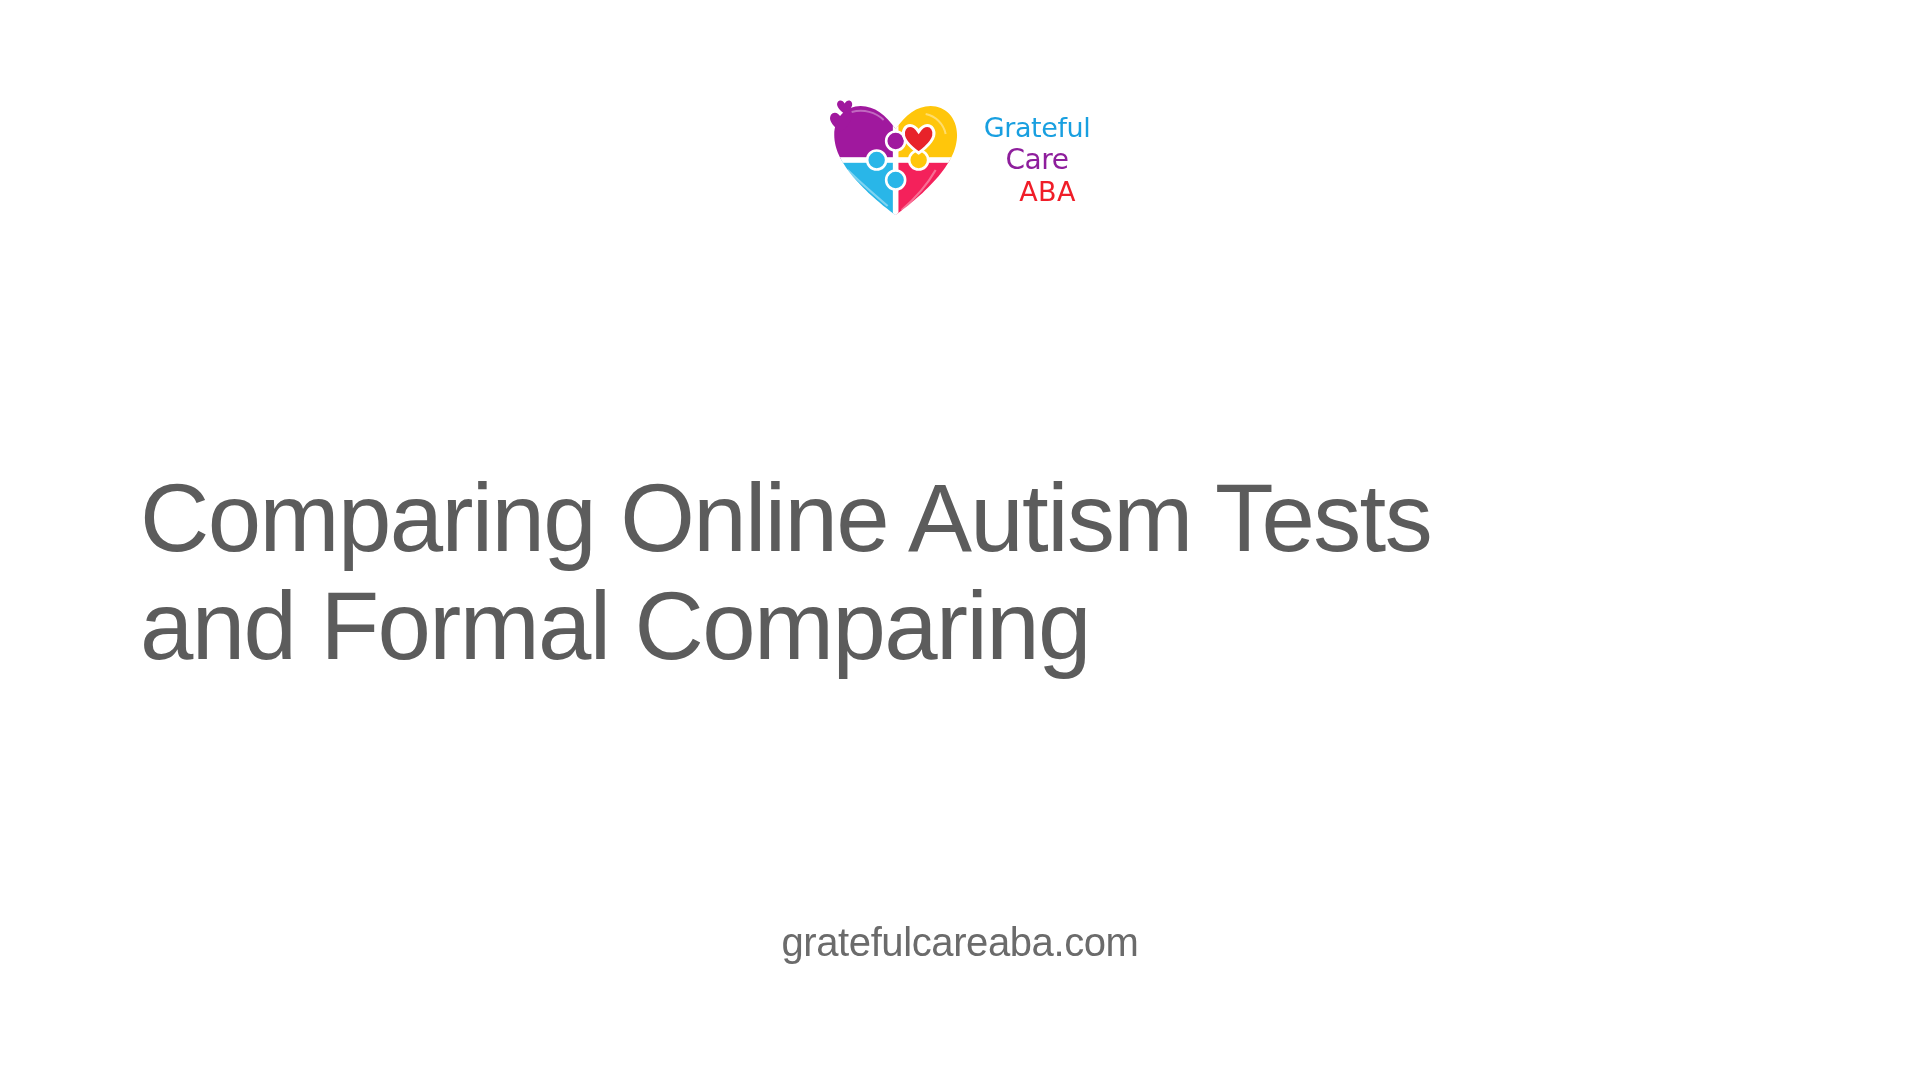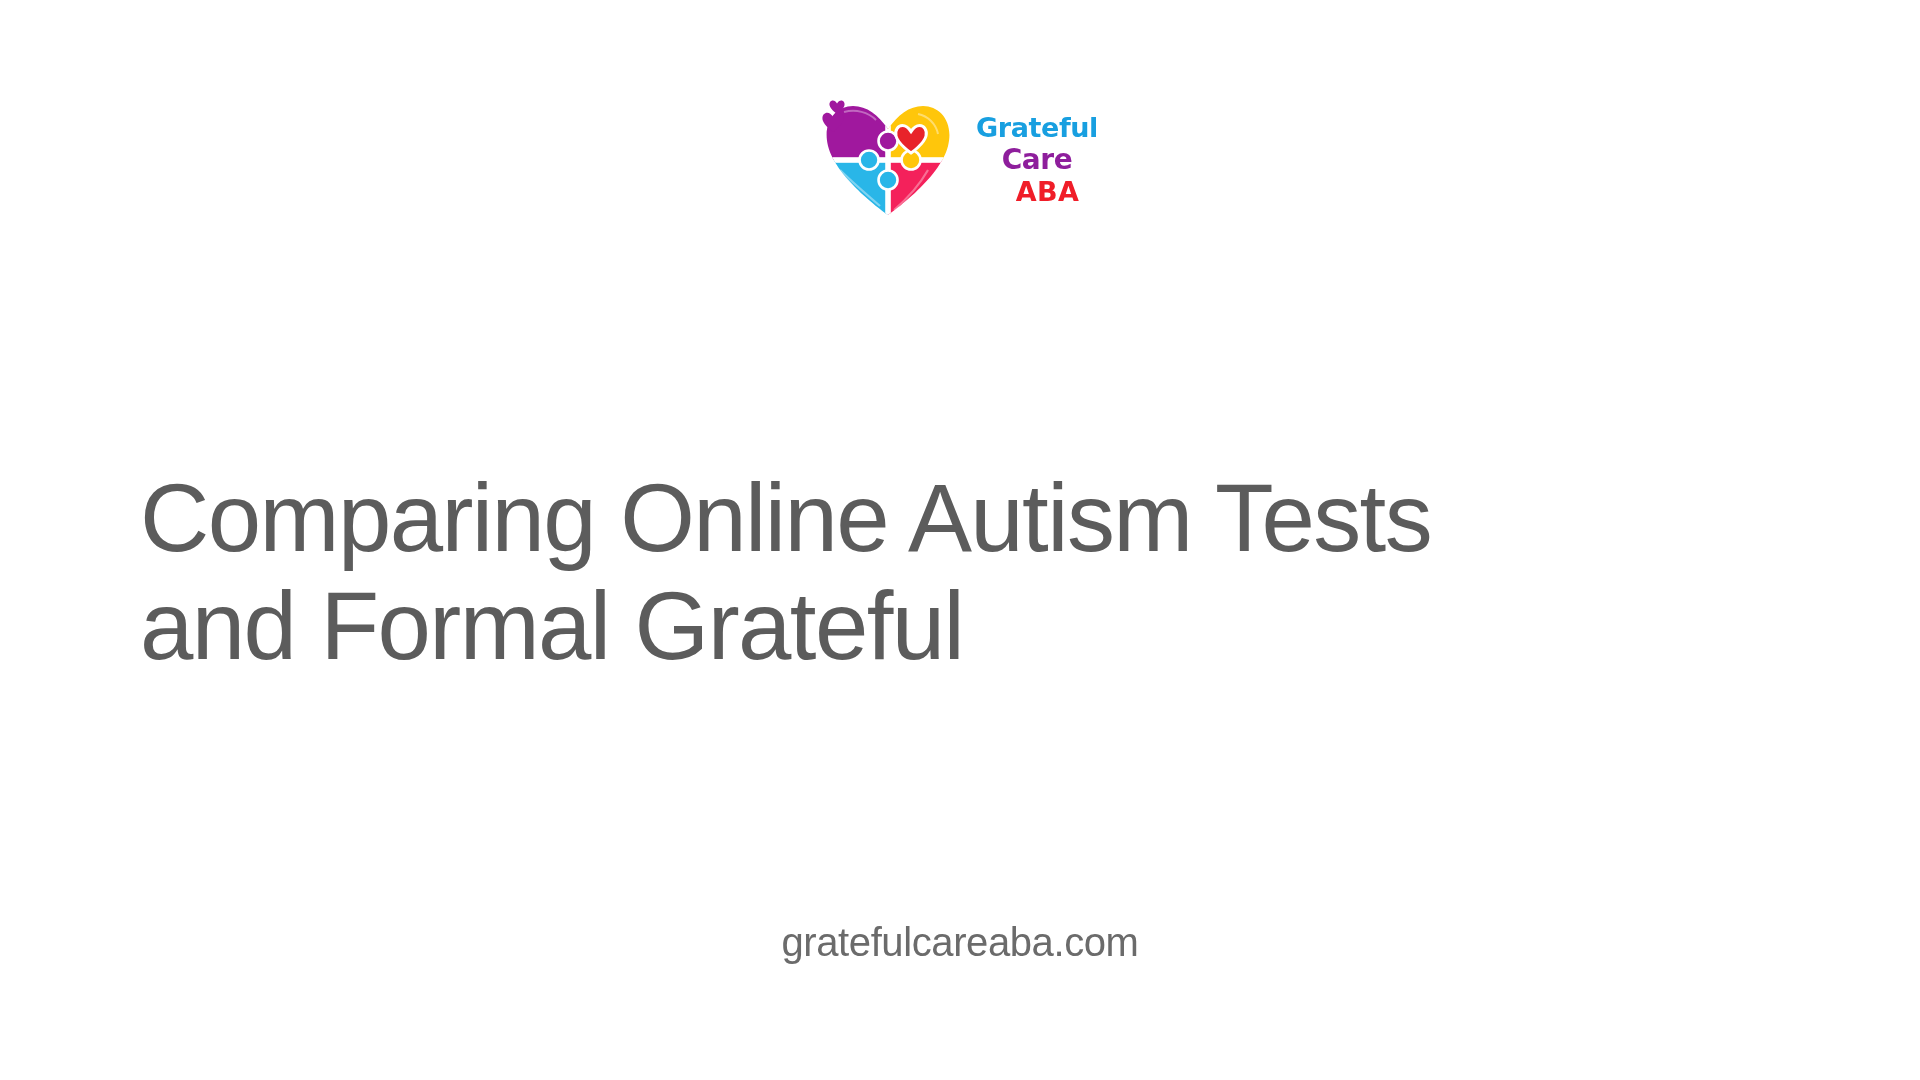--- a/index.html
+++ b/index.html
@@ -46,21 +46,21 @@
   .logo-wordmark {
     display: flex;
     flex-direction: column;
     align-items: center;
     justify-content: center;
     line-height: 1.02;
     padding-top: 2px;
   }
   .logo-word {
     font-family: "DejaVu Sans", sans-serif;
-    font-weight: bold;
+    font-weight: normal;
     letter-spacing: -0.4px;
     white-space: nowrap;
   }
   .logo-word-1 { font-size: 27px; color: #189FE0; }
   .logo-word-2 { font-size: 28px; color: #8E1E9C; margin-top: 4px; }
   .logo-word-3 { font-size: 27px; color: #F01D28; margin-top: 4px; letter-spacing: 0.4px; margin-left: 21px; }
 
   
   .title-block {
     position: absolute;
@@ -151,20 +151,20 @@
     <div class="logo-wordmark">
       <span class="logo-word logo-word-1">Grateful</span>
       <span class="logo-word logo-word-2">Care</span>
       <span class="logo-word logo-word-3">ABA</span>
     </div>
 
   </div>
 
   <div class="title-block">
     <div class="title-line">Comparing Online Autism Tests</div>
-    <div class="title-line">and Formal Grateful</div>
+    <div class="title-line">and Formal Comparing</div>
   </div>
 
   <div class="footer-url">
     <span class="footer-url-text">gratefulcareaba.com</span>
   </div>
 
 </div>
 
 </body></html>

